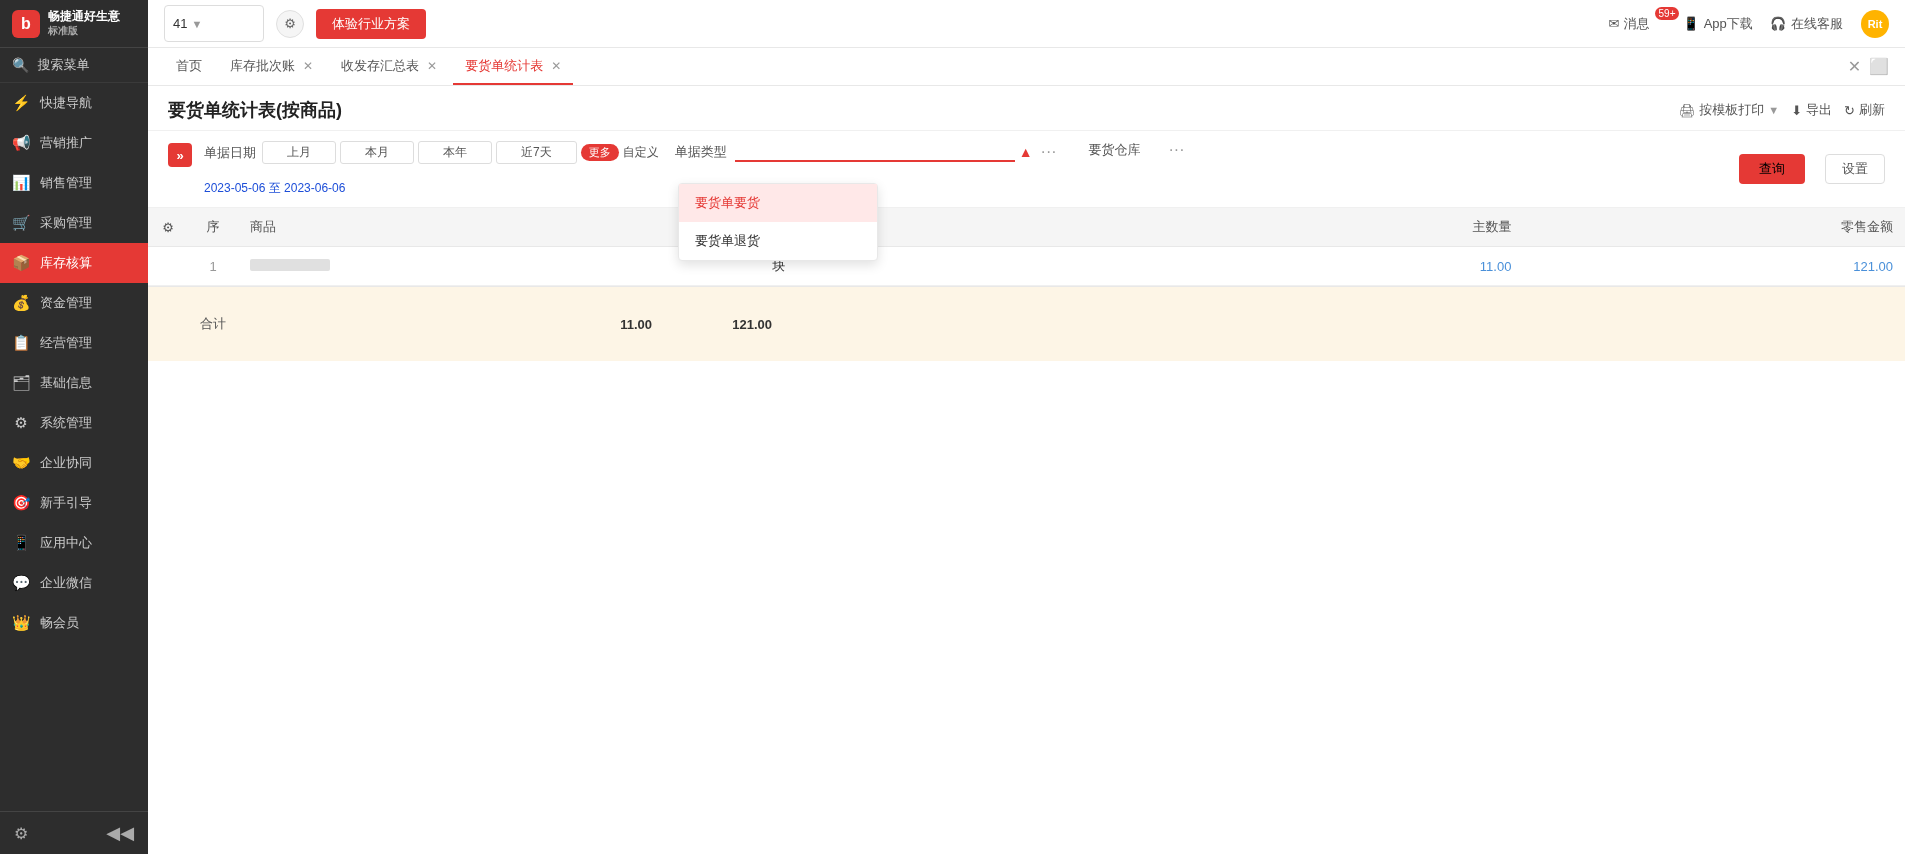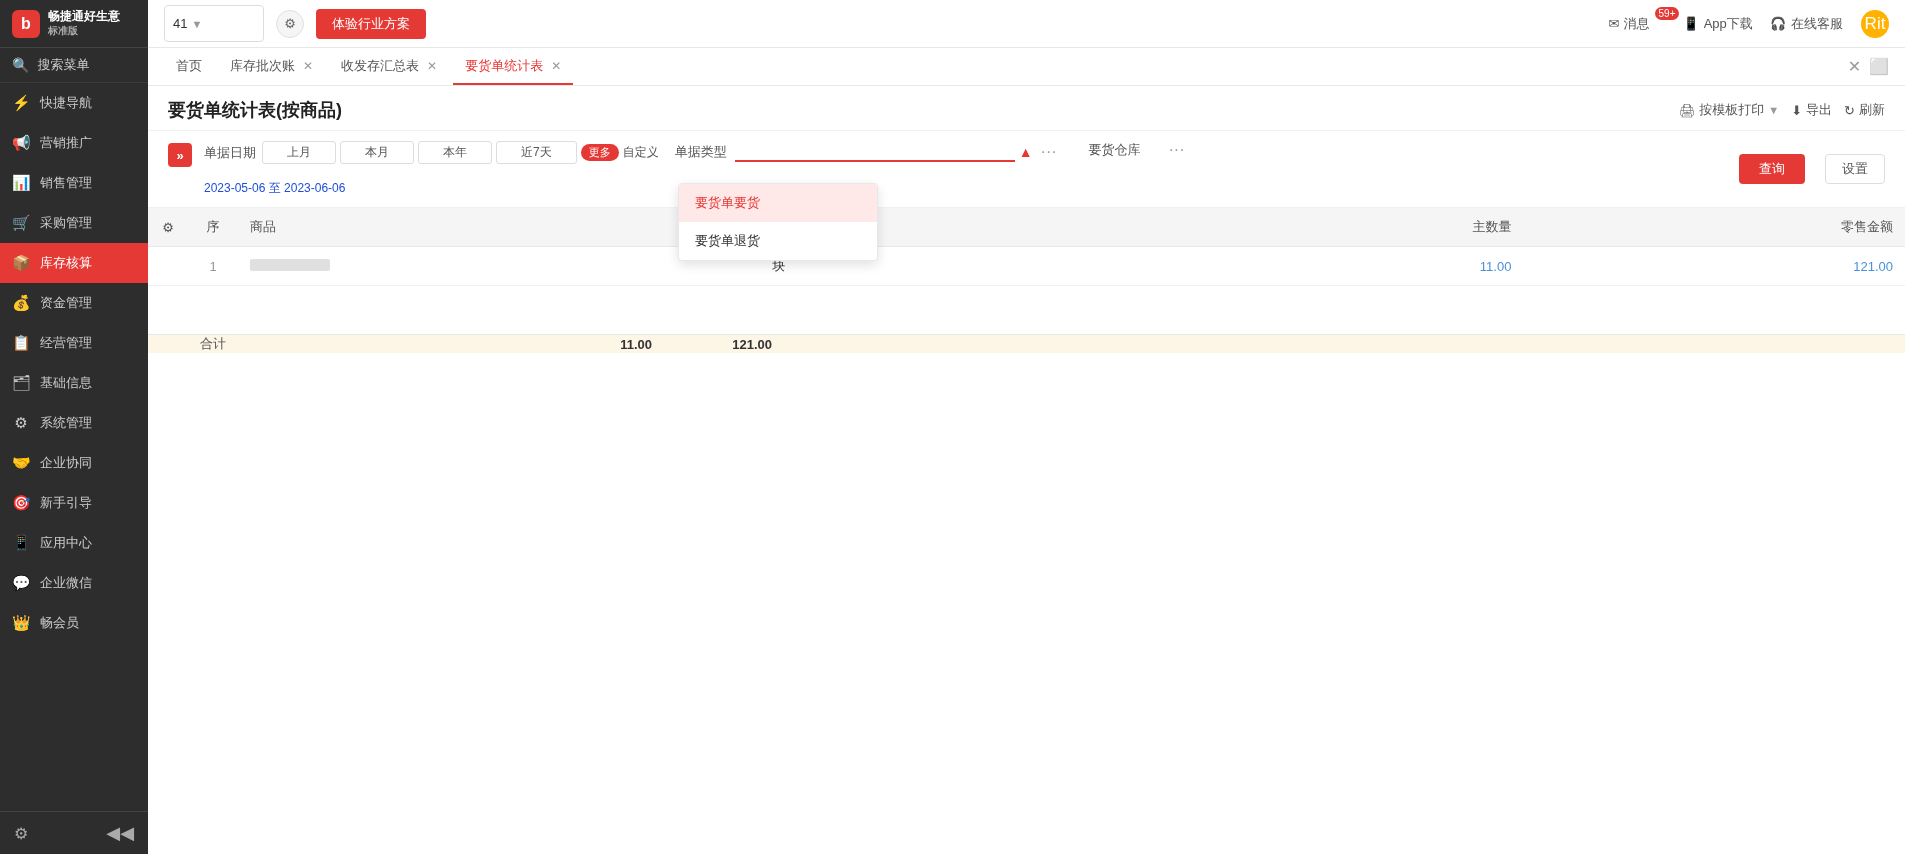--- a/index.html
+++ b/index.html
@@ -160,21 +160,22 @@
     }
     .avatar {
       width: 28px;
       height: 28px;
       background: #ffb300;
       border-radius: 50%;
       display: flex;
       align-items: center;
       justify-content: center;
       color: #fff;
-      font-size: 17px;
+      font-size: 11px;
+      font-weight: bold;
     }
 
     
     .tab-bar {
       background: #fff;
       border-bottom: 1px solid #e8e8e8;
       display: flex;
       align-items: center;
       padding: 0 16px;
       height: 38px;
@@ -351,21 +352,21 @@
     .warehouse-label { color: #555; font-size: 13px; }
     .warehouse-more-dots {
       color: #999;
       cursor: pointer;
       font-size: 16px;
       margin-left: 4px;
     }
 
     .query-btn {
       background: #e53935;
-      color: #ffffff;
+      color: #000000;
       border: none;
       border-radius: 4px;
       padding: 6px 20px;
       font-size: 13px;
       cursor: pointer;
       margin-left: auto;
       align-self: center;
     }
     .settings-btn {
       background: #fff;
@@ -431,25 +432,24 @@
       height: 12px;
       background: #e0e0e0;
       border-radius: 2px;
     }
 
     
     .table-footer {
       background: #fdf5e6;
       display: flex;
       align-items: center;
-      padding: 0 12px;
+      padding: 28px 12px;
       border-top: 1px solid #e8e8e8;
       position: sticky;
       bottom: 4px;
-      margin-top: 48px;
     }
     .footer-label { color: #555; font-size: 13px; width: 252px; padding-left: 40px; }
     .footer-val { color: #333; font-size: 13px; font-weight: bold; }
     .footer-spacer { width: 120px; }
   </style>
 </head>
 <body>
 
 <div class="sidebar">
   <div class="sidebar-logo">

